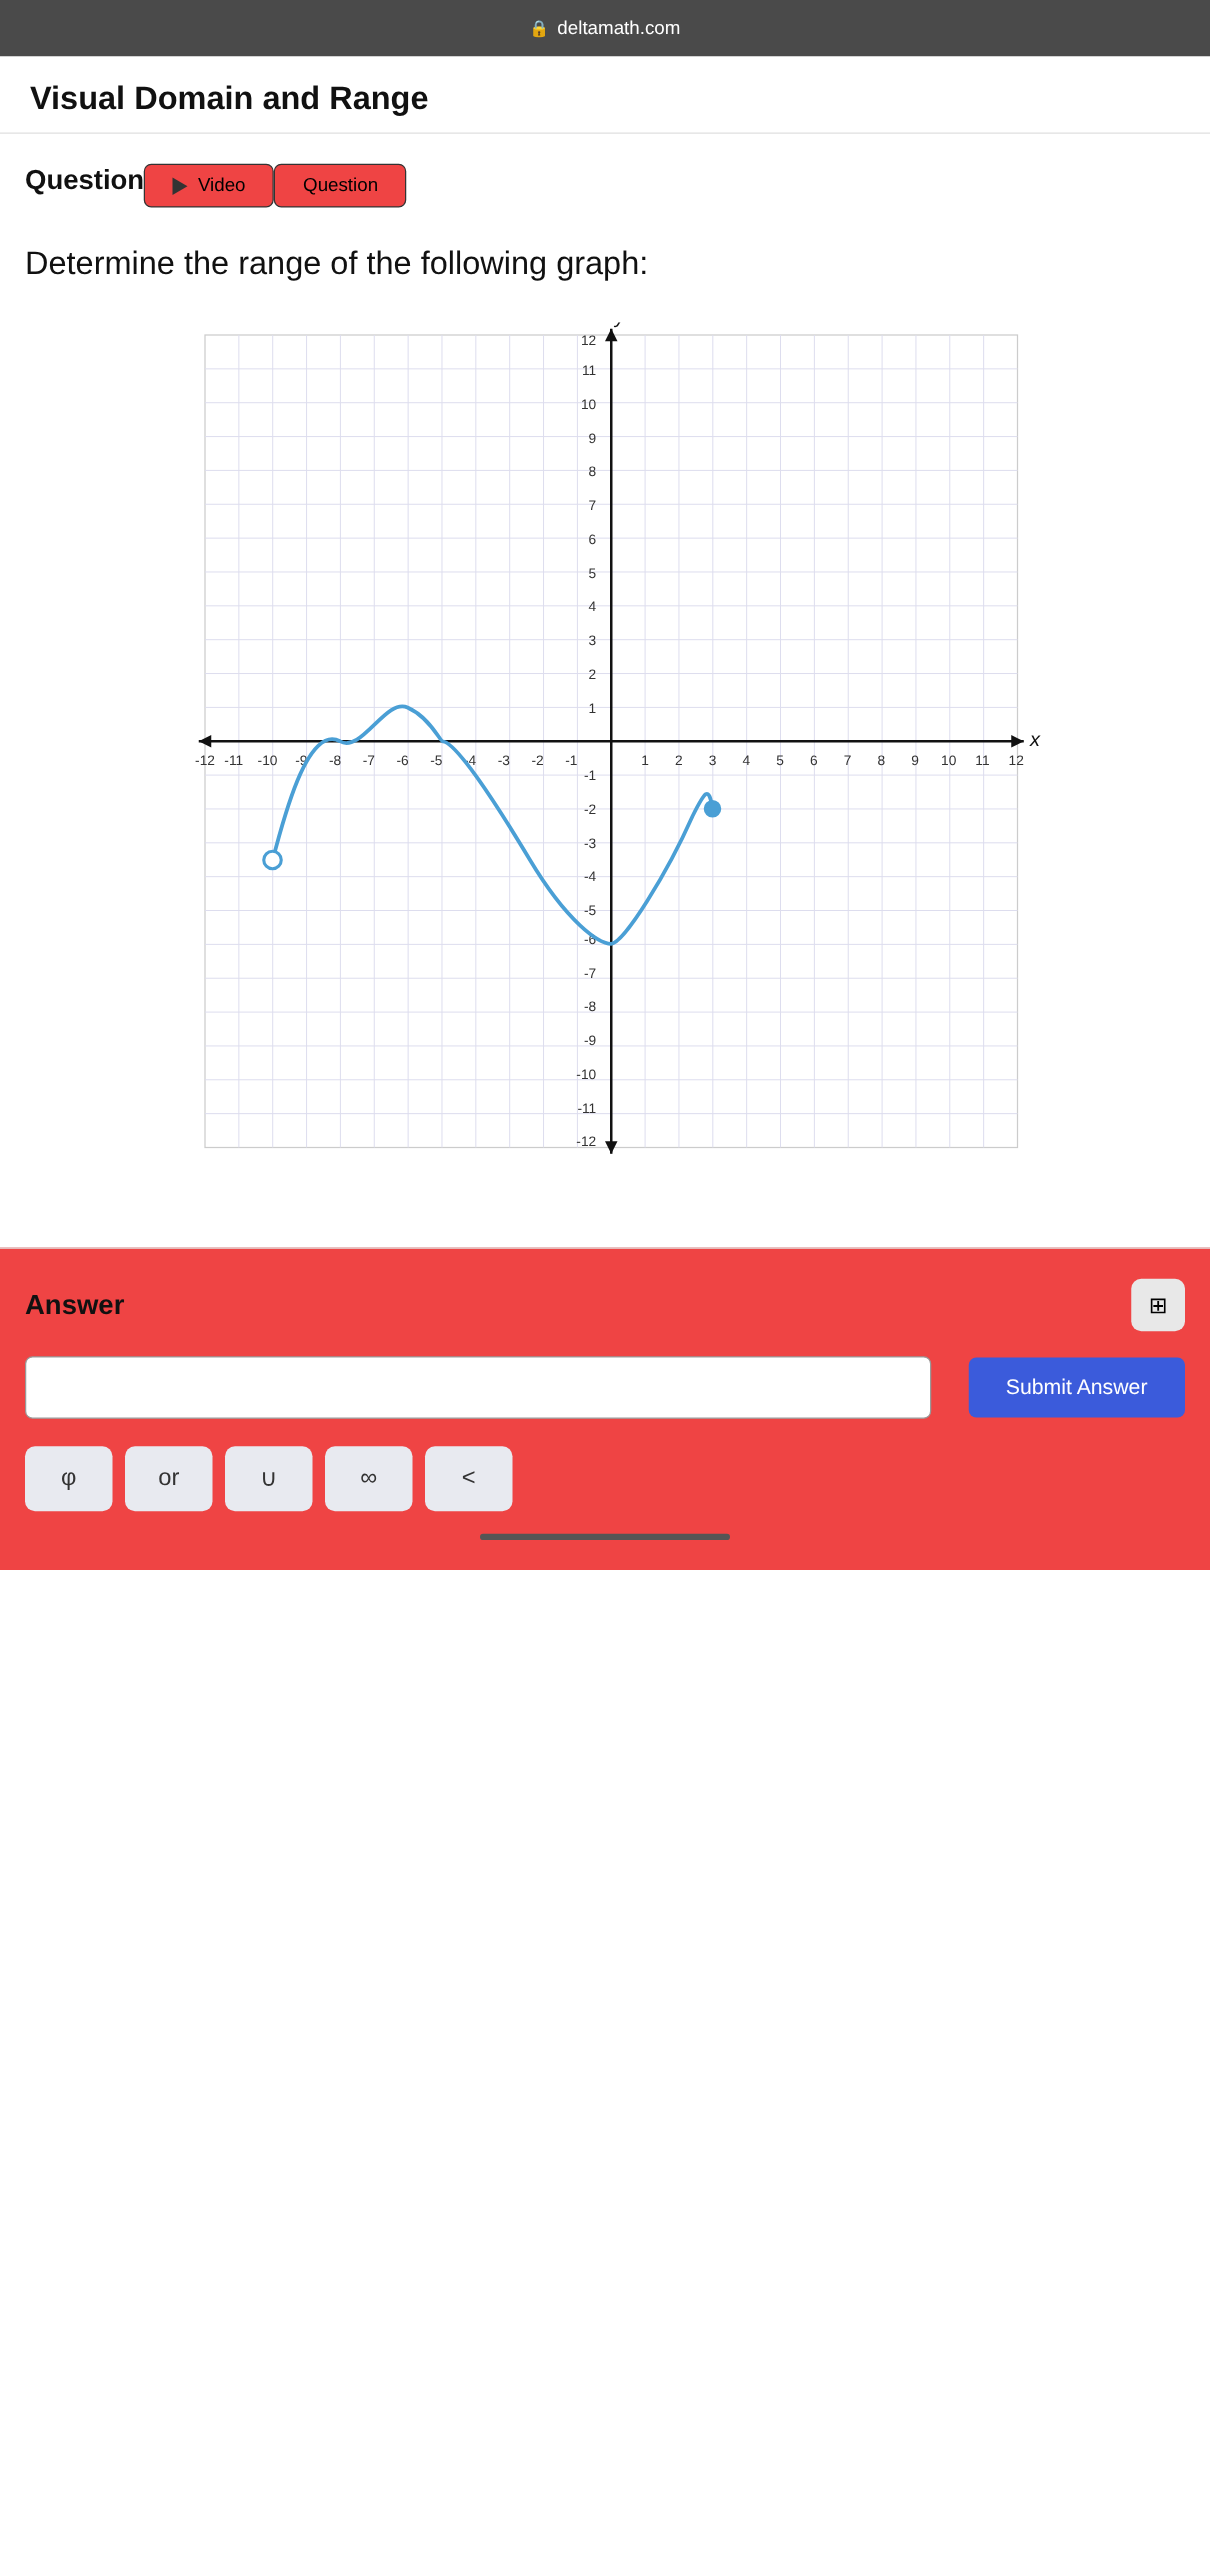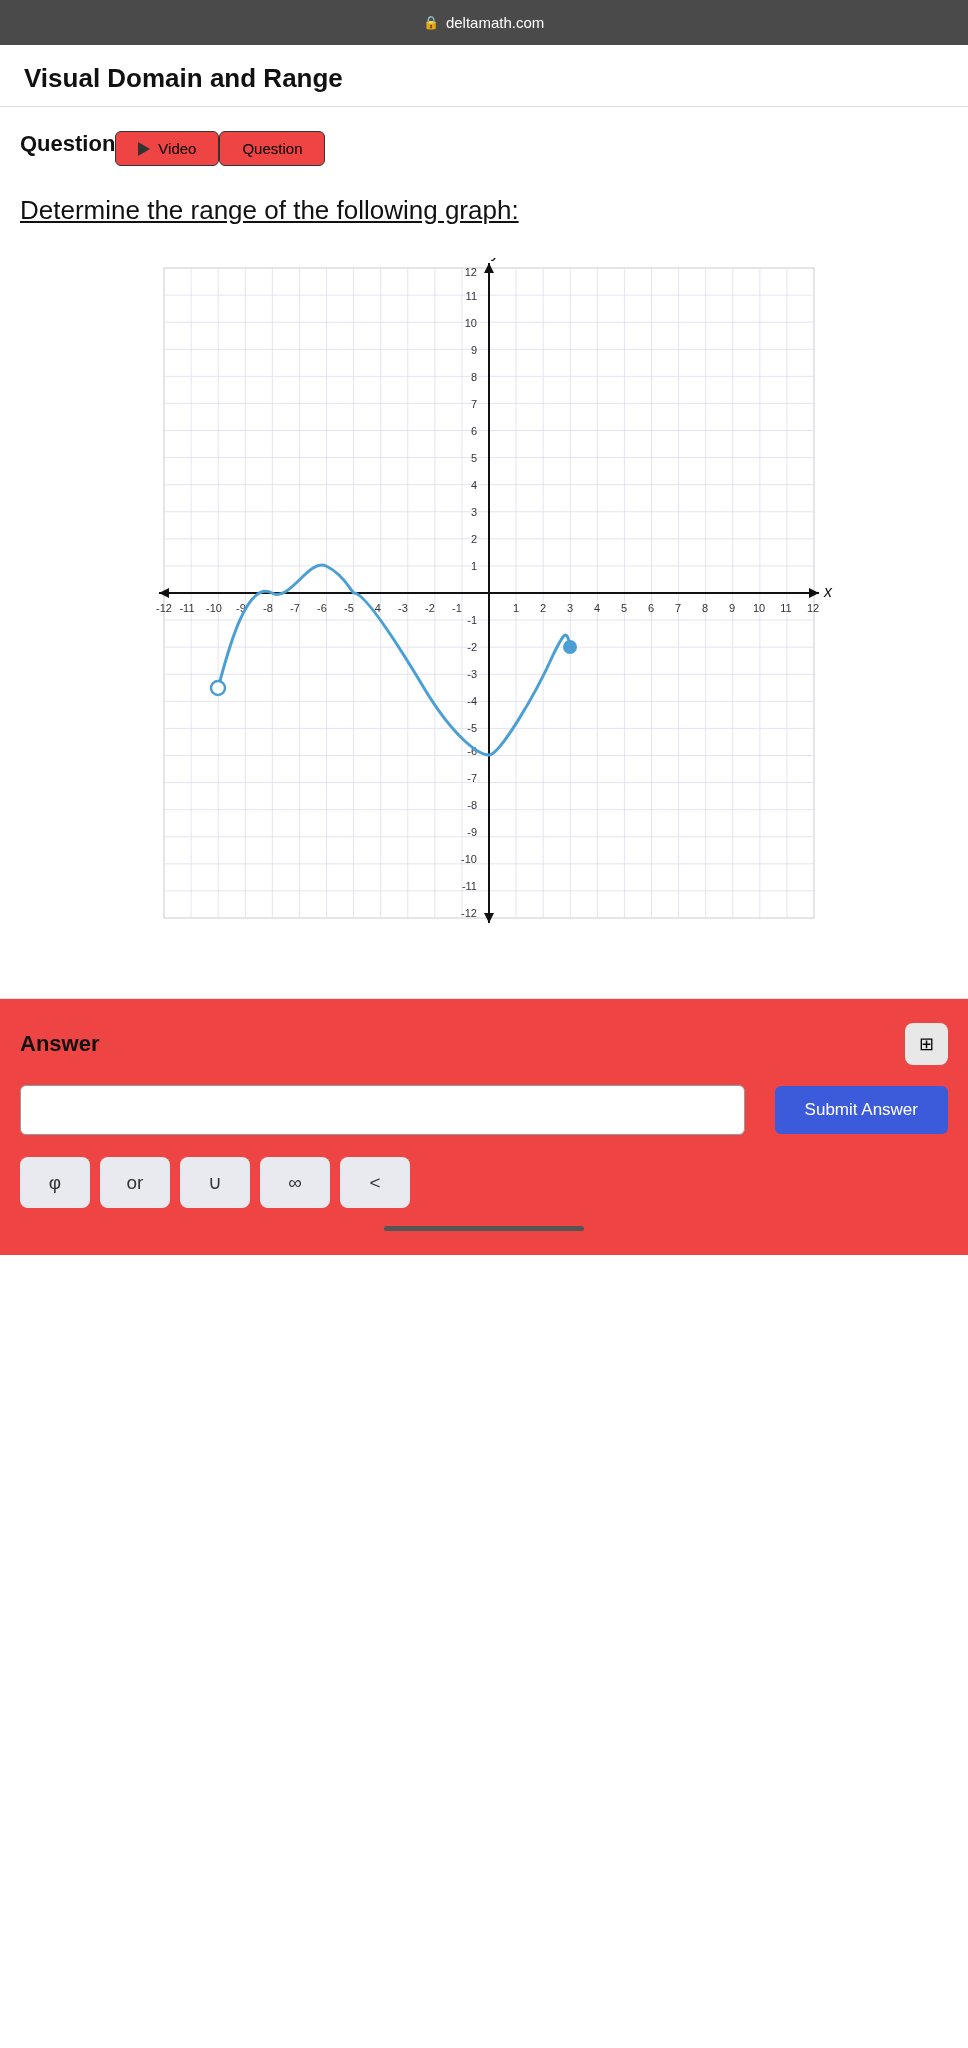--- a/index.html
+++ b/index.html
@@ -57,21 +57,20 @@
       border-left: 12px solid #333;
       border-top: 7px solid transparent;
       border-bottom: 7px solid transparent;
       display: inline-block;
     }
     .question-text {
       font-size: 26px;
       padding: 10px 20px 20px;
       line-height: 1.4;
       color: #111;
-      text-decoration: underline;
     }
     .graph-container {
       display: flex;
       justify-content: center;
       padding: 10px 20px 30px;
     }
     .graph-svg {
       display: block;
     }
     .answer-section {

